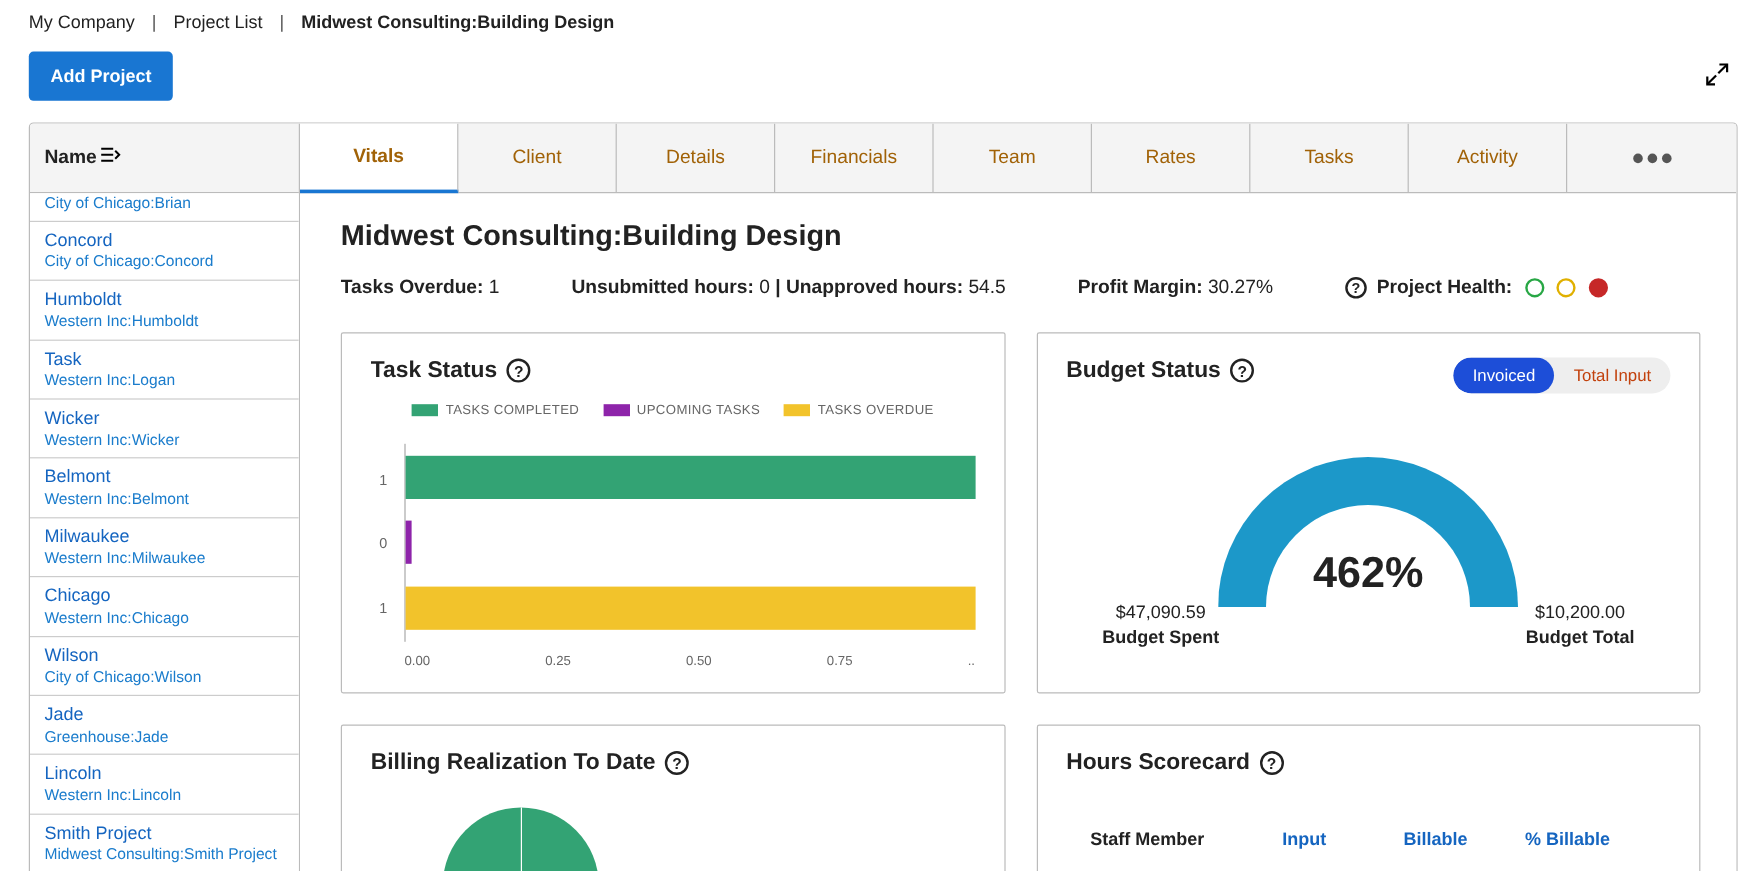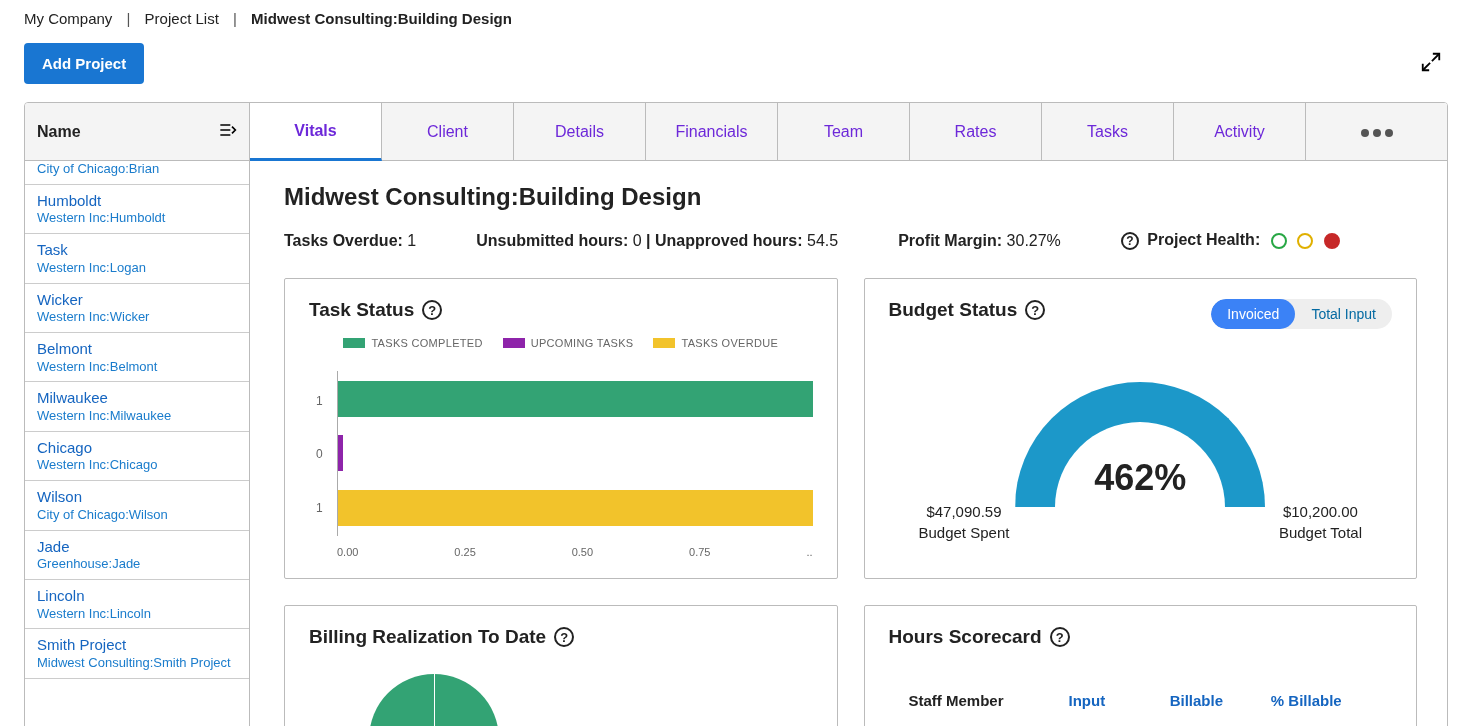--- a/index.html
+++ b/index.html
@@ -61,21 +61,20 @@
     width: 225px;
     flex: 0 0 225px;
     border-right: 1px solid #bbb;
     background: #F4F4F4;
     display: flex;
     flex-direction: column;
   }
   .side-head {
     display: flex;
     align-items: center;
-    justify-content: space-between;
     padding: 18px 12px;
     border-bottom: 1px solid #bbb;
     font-weight: 700;
     font-size: 16px;
     height: 58px;
   }
   .side-head svg { width: 20px; height: 20px; }
   .side-list {
     flex: 1;
     overflow-y: auto;
@@ -111,21 +110,21 @@
     border-bottom: 1px solid #bbb;
     height: 58px;
   }
   .tab {
     flex: 0 0 132px;
     display: flex;
     align-items: center;
     justify-content: center;
     border-right: 1px solid #bbb;
     font-size: 16px;
-    color: #6d28d9;
+    color: #a16207;
     cursor: pointer;
     position: relative;
   }
   .tab.active {
     background: #fff;
     font-weight: 700;
     border-bottom: 3px solid #1976D2;
     margin-bottom: -1px;
   }
   .tab.more { flex: 1; border-right: none; }
@@ -246,22 +245,22 @@
 
   
   .toggle {
     float: right;
     display: inline-flex;
     background: #eee;
     border-radius: 30px;
     overflow: hidden;
     font-size: 14px;
   }
-  .toggle .opt { padding: 7px 16px; cursor:pointer; color:#0369a1;}
-  .toggle .opt.active { background:#3b82f6; color:#fff; border-radius: 30px; text-align: center;}
+  .toggle .opt { padding: 7px 16px; cursor:pointer; color:#c2410c;}
+  .toggle .opt.active { background:#1d4ed8; color:#fff; border-radius: 30px; text-align: center;}
   .gauge-wrap {
     clear:both;
     text-align:center;
     position: relative;
     margin-top: 45px;
   }
   .gauge {
     width: 250px;
     height: 125px;
     position: relative;
@@ -287,21 +286,21 @@
     font-weight: 700;
   }
   .gauge-labels {
     display:flex;
     justify-content: space-between;
     margin: -4px 30px 0 30px;
     font-size: 15px;
   }
   .gauge-labels .col { text-align:center; }
   .gauge-labels .val { display:block;}
-  .gauge-labels .lab { font-weight:400; display:block; margin-top:4px;text-align:right;}
+  .gauge-labels .lab { font-weight:700; display:block; margin-top:4px;text-align:right;}
 
   
   .score-head {
     display:flex;
     align-items: center;
     font-weight:700;
     font-size: 15px;
     padding: 8px 20px 28px 20px;
     border-bottom: 2px solid #ddd;
     margin-top: 20px;
@@ -359,20 +358,24 @@
               <path d="M4 12h12"></path>
               <path d="M4 18h12"></path>
             <path d="M18 8l4 4-4 4"></path>
           </svg>
         </span>
       </div>
       <div class="side-list">
         <div class="side-item">
           <div class="name"></div>
           <div class="sub">City of Chicago:Brian</div>
+        </div>
+        <div class="side-item">
+          <div class="name">Concord</div>
+          <div class="sub">City of Chicago:Concord</div>
         </div>
         <div class="side-item">
           <div class="name">Humboldt</div>
           <div class="sub">Western Inc:Humboldt</div>
         </div>
         <div class="side-item">
           <div class="name">Task</div>
           <div class="sub">Western Inc:Logan</div>
         </div>
         <div class="side-item">

